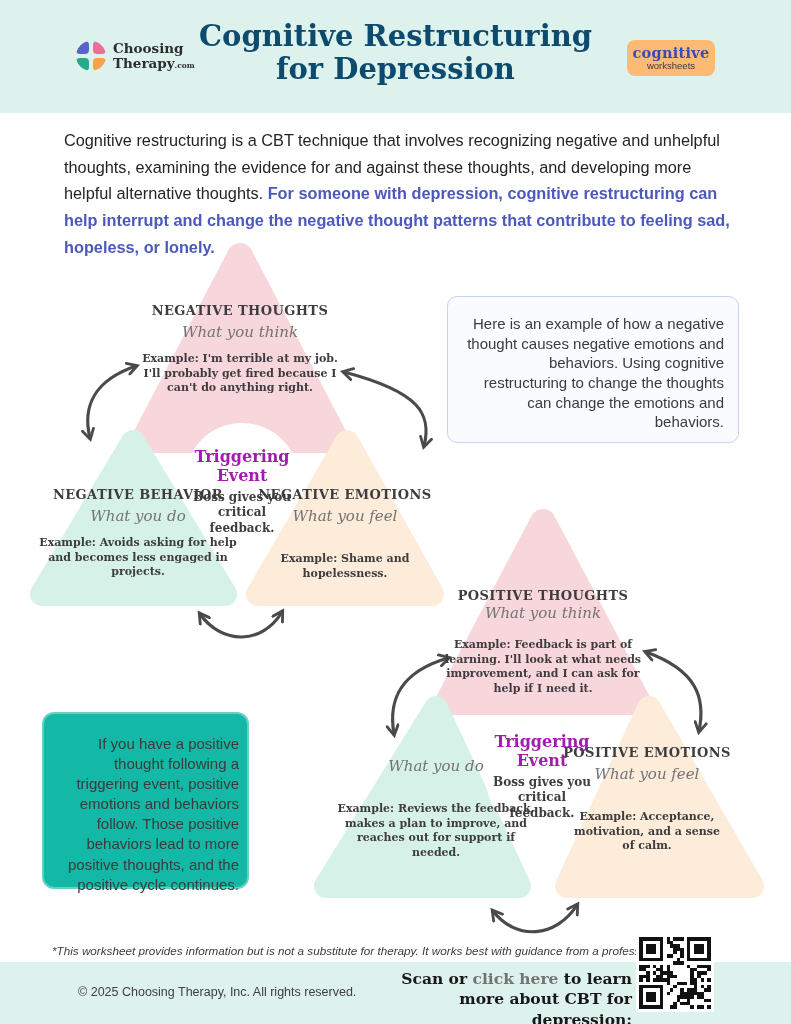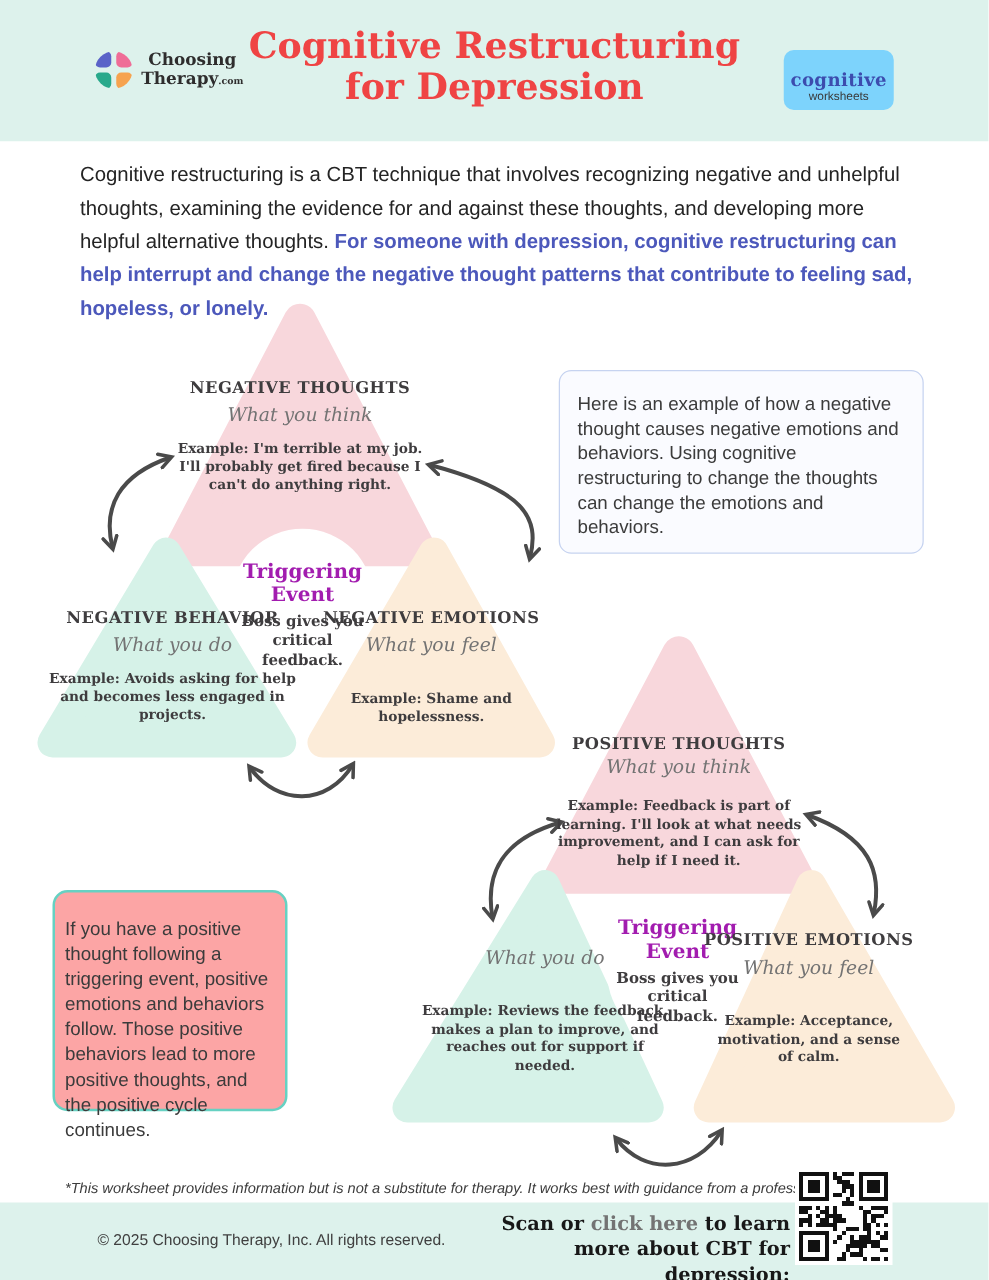--- a/index.html
+++ b/index.html
@@ -3,60 +3,60 @@
 <meta charset="utf-8">
 <style>
   * { margin:0; padding:0; box-sizing:border-box; }
   html,body { background:#ffffff; }
   .page {
     position:relative; width:791px; height:1024px; overflow:hidden;
     background:#ffffff; font-family:"Liberation Sans", sans-serif;
   }
   
   .header-band { position:absolute; left:0; top:0; width:791px; height:113px; background:#ddf2ec; }
-  .logo { position:absolute; left:76px; top:41px; display:flex; align-items:center; gap:7px;text-align:center; }
+  .logo { position:absolute; left:76px; top:41px; display:flex; align-items:center; gap:7px; }
   .logo-icon { position:relative; width:30px; height:30px; border-radius:50%; overflow:hidden; }
   .logo-icon i { position:absolute; width:13.4px; height:13.4px; border-radius:4px; }
   .li-tl { left:0; top:0; background:#5a63c8; }
   .li-tr { right:0; top:0; background:#ef6d97; }
   .li-bl { left:0; bottom:0; background:#28a98b; }
   .li-br { right:0; bottom:0; background:#f6a34f; }
   .logo-text { font-family:"DejaVu Serif", serif; font-weight:700; font-size:13.5px; line-height:1.08; color:#2e2d2d; }
   .logo-com { font-size:7.5px; }
   .page-title {
     position:absolute; left:0; top:20px; width:791px; text-align:center;
-    font-family:"DejaVu Serif", serif; font-weight:700; font-size:29px; line-height:1.14; color:#ef4444;
+    font-family:"DejaVu Serif", serif; font-weight:700; font-size:29px; line-height:1.14; color:#0c4a6e;
   }
   .badge {
-    position:absolute; left:627px; top:40px; width:88px; background:#7dd3fc; border-radius:8px;
-    text-align:center; padding:16px 4px 5px;
+    position:absolute; left:627px; top:40px; width:88px; background:#fdba74; border-radius:8px;
+    text-align:center; padding:4px 4px 5px;
   }
   .badge-top { display:block; font-family:"DejaVu Serif", serif; font-weight:700; font-size:14.5px; color:#3c4cae; letter-spacing:.3px; }
   .badge-bottom { display:block; font-size:9.5px; color:#3a3a3a; margin-top:-1px; }
   
   .intro { position:absolute; left:64px; top:127px; width:666px; font-size:16.3px; line-height:1.64; color:#242424; }
   .intro-blue { color:#4c58bb; font-weight:700; }
   
   svg.gfx { position:absolute; left:0; top:0; pointer-events:none; }
   
   .tri-block { position:absolute; text-align:center; font-family:"DejaVu Serif", serif; color:#3e3c3e; }
   .tri-title { font-weight:700; font-size:13px; line-height:1.18; letter-spacing:.4px; }
   .tri-sub { font-style:italic; font-size:15px; margin-top:5px; color:#737373; }
   .tri-ex { font-weight:700; font-size:11px; line-height:1.32; margin-top:11px; }
   .ex-gap-lg { margin-top:27px; }
   .trig-title { font-weight:700; font-size:16px; line-height:1.16; color:#a21caf; }
   .trig-text { font-weight:700; font-size:12px; line-height:1.27; margin-top:5px; color:#3e3c3e; }
   
-  .note { position:absolute; text-align:left; font-size:15px; line-height:1.31; color:#3b3b3b; }
+  .note { position:absolute; text-align:right; font-size:15px; line-height:1.31; color:#3b3b3b; }
   .note-negative {
     left:447px; top:296px; width:292px; height:147px; background:#fafbff;
     border:1.5px solid #c6d3f0; border-radius:10px; padding:17px 14px;
   }
   .note-positive {
-    left:42px; top:712px; width:188px; height:177px; background:#fca5a5;
+    left:42px; top:712px; width:207px; height:177px; background:#14b8a6;
     border:2px solid #66d1c2; border-radius:12px; padding:20px 8px; line-height:1.34;
   }
   
   .disclaimer {
     position:absolute; left:52px; top:944px; width:585px; text-align:center; white-space:nowrap;
     font-style:italic; font-size:11.7px; color:#3c3c3c;
   }
   .footer-band { position:absolute; left:0; top:962px; width:791px; height:62px; background:#ddf2ec; }
   .copyright { position:absolute; left:78px; top:985px; font-size:12.5px; color:#404040; }
   .scan-text {

